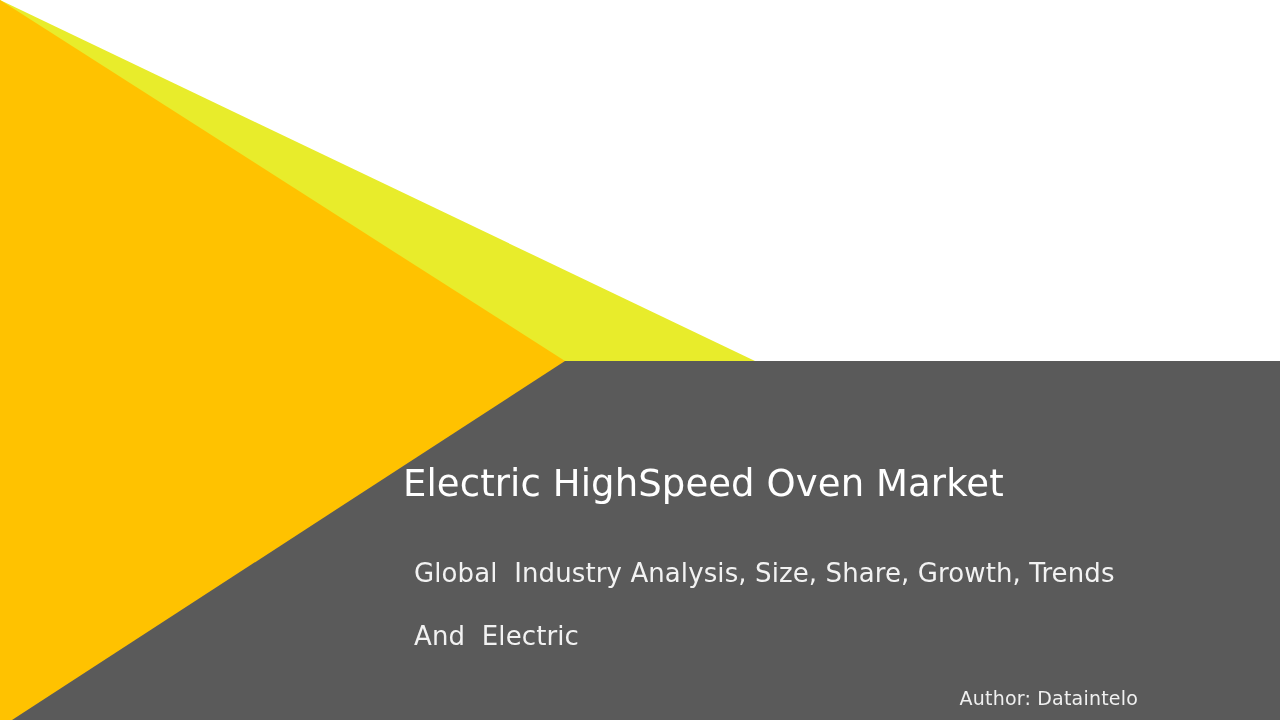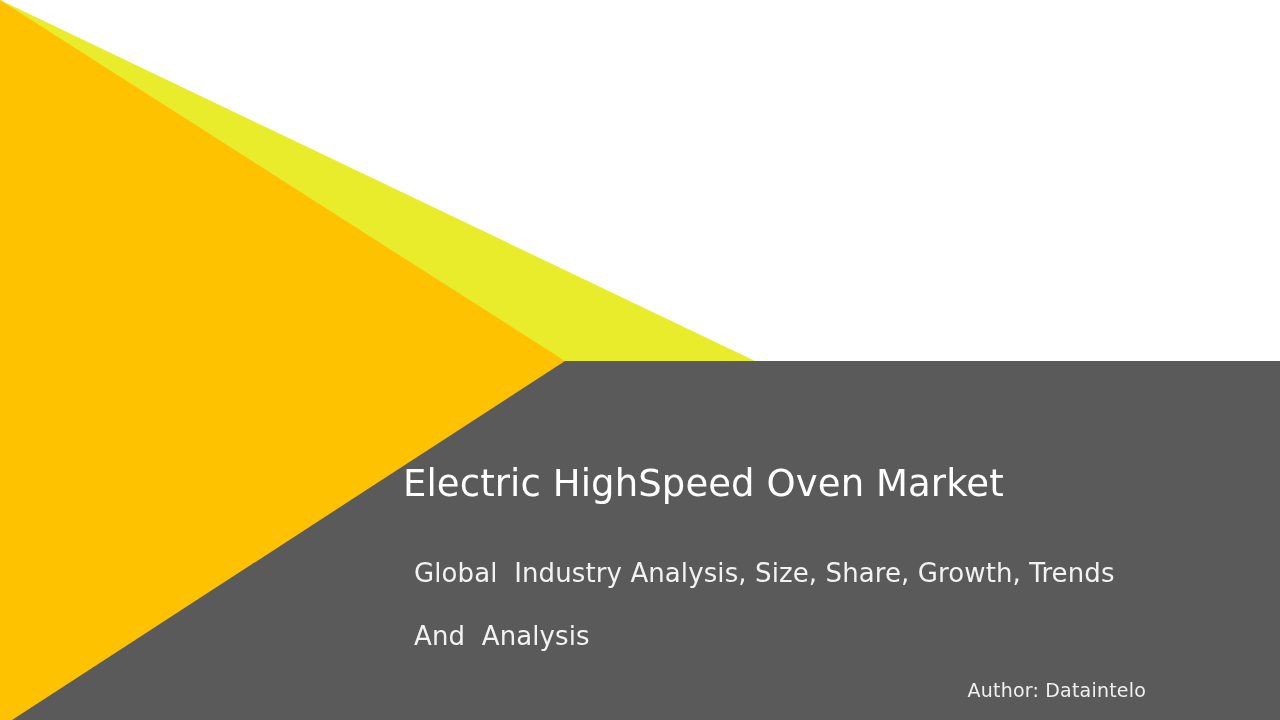--- a/index.html
+++ b/index.html
@@ -86,21 +86,21 @@
     width: 1154px;
     text-align: right;
   }
 
   .cover-author {
     font-family: "DejaVu Sans", sans-serif;
     font-size: 19px;
     font-weight: 400;
     color: #f0f0f0;
     letter-spacing: 0.2px;
-    margin: 8px;
+    margin: 16px;
     white-space: pre;
   }
 </style>
 </head>
 <body>
 
 <div id="cover">
 
   <svg id="shape-layer" viewBox="0 0 1280 720" width="1280" height="720" preserveAspectRatio="none" xmlns="http://www.w3.org/2000/svg">
 
@@ -114,21 +114,21 @@
   </svg>
 
   <div id="content-layer">
 
     <div id="title-block">
       <h1 class="cover-title">Electric HighSpeed Oven Market</h1>
     </div>
 
     <div id="subtitle-block">
       <p class="cover-subtitle-line">Global  Industry Analysis, Size, Share, Growth, Trends</p>
-      <p class="cover-subtitle-line">And  Analysis</p>
+      <p class="cover-subtitle-line">And  Electric</p>
     </div>
 
     <div id="author-block">
       <p class="cover-author">Author: Dataintelo</p>
     </div>
 
   </div>
 </div>
 
 </body></html>

